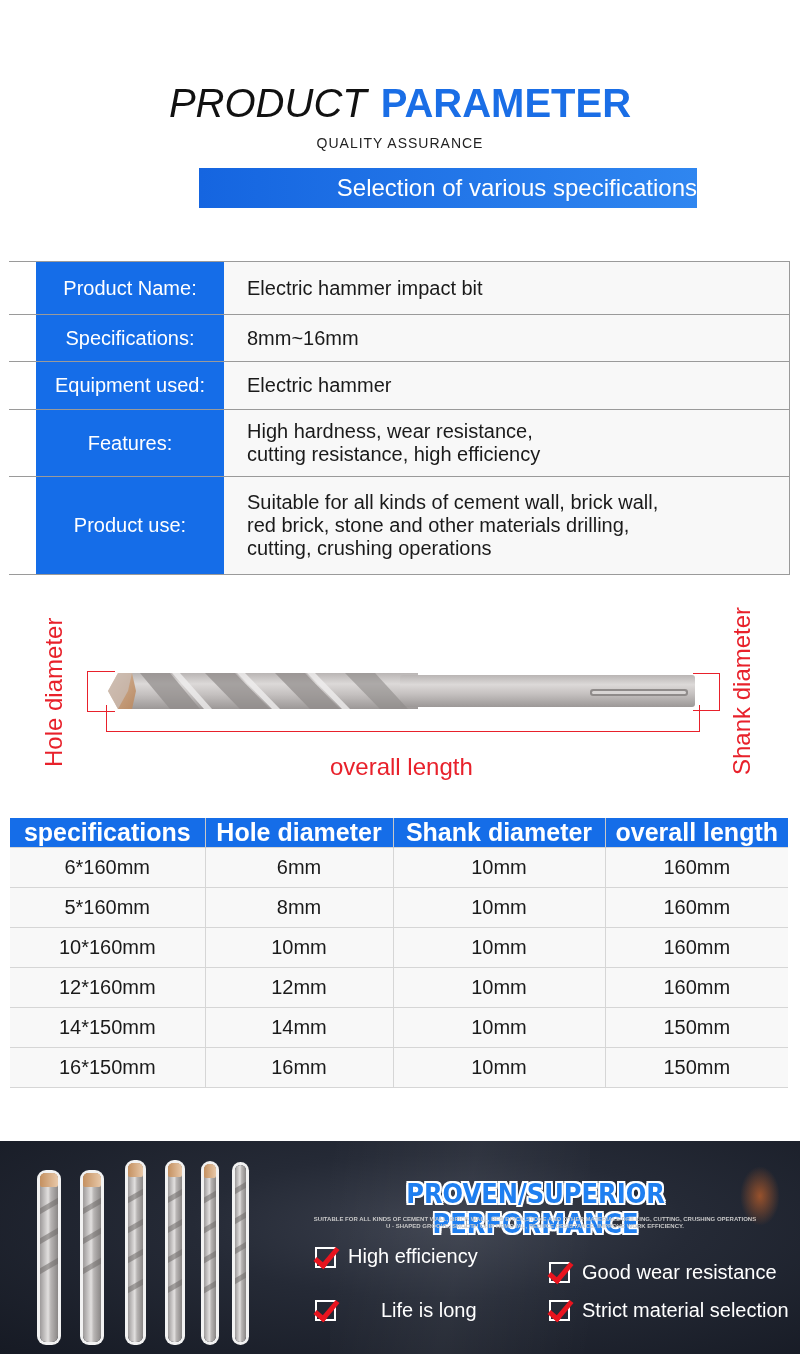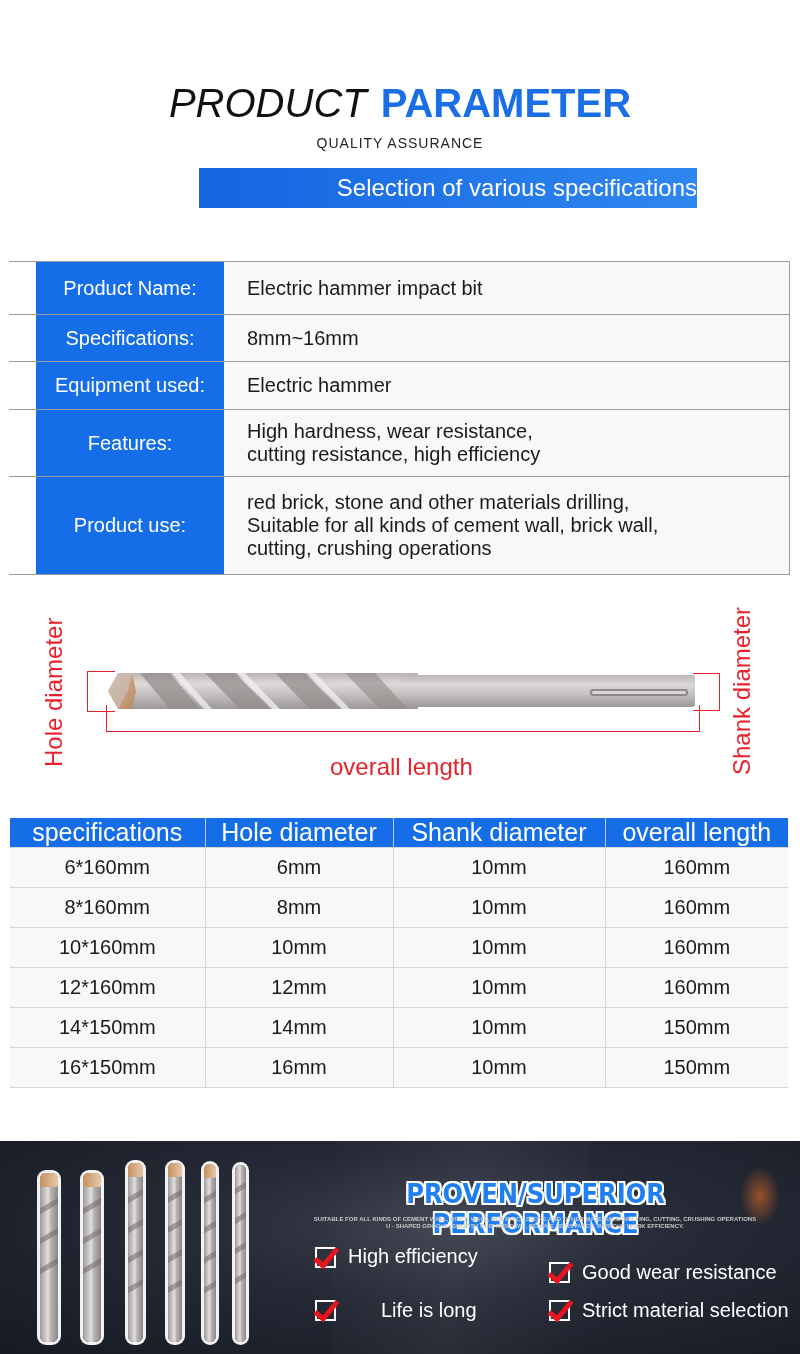--- a/index.html
+++ b/index.html
@@ -22,21 +22,21 @@
   .info-val span { display: block; }
 
   
   .diag { position: absolute; left: 0; top: 595px; width: 800px; height: 200px; }
   .vlabel { position: absolute; color: #e8212b; font-size: 24px; white-space: nowrap; transform-origin: left top; transform: rotate(-90deg); }
   .hlabel { position: absolute; color: #e8212b; font-size: 24px; white-space: nowrap; }
   .redline { position: absolute; background: #e8212b; }
 
   
   .spec { position: absolute; left: 10px; top: 818px; width: 778px; border-collapse: collapse; table-layout: fixed; }
-  .spec th { background: #156de8; color: #fff; font-size: 25px; font-weight: 400; height: 25px; border-right: 1px solid #c8c8c8; white-space: nowrap; text-align: center; padding: 0; }
+  .spec th { background: #156de8; color: #fff; font-size: 25px; font-weight: 700; height: 25px; border-right: 1px solid #c8c8c8; white-space: nowrap; text-align: center; padding: 0; }
   .spec th:last-child { border-right: none; }
   .spec td { background: #f8f8f8; font-size: 20px; color: #1a1a1a; height: 40px; text-align: center; border: 1px solid #d6d6d6; padding: 0; }
   .spec td:first-child { border-left: none; }
   .spec td:last-child { border-right: none; }
 
   
   .perf { position: absolute; left: 0; top: 1141px; width: 800px; height: 213px; overflow: hidden;
           background: radial-gradient(ellipse at 55% 40%, #3a3f4c 0%, #252a36 40%, #161a24 100%); }
   .perf::before { content: ""; position: absolute; left: 330px; top: 0; width: 260px; height: 213px;
           background: linear-gradient(100deg, rgba(255,255,255,0) 0%, rgba(255,255,255,0.05) 50%, rgba(255,255,255,0) 100%); }
@@ -89,22 +89,22 @@
       <div>
         <span>High hardness, wear resistance,</span>
         <span>cutting resistance, high efficiency</span>
       </div>
     </div>
   </div>
   <div class="info-row" style="height:97px">
     <div class="info-label">Product use:</div>
     <div class="info-val">
       <div>
+        <span>Suitable for all kinds of cement wall, brick wall,</span>
         <span>red brick, stone and other materials drilling,</span>
-        <span>Suitable for all kinds of cement wall, brick wall,</span>
         <span>cutting, crushing operations</span>
       </div>
     </div>
   </div>
 </div>
 
 <div class="diag">
   <div class="vlabel" style="left:40px; top:172px;">Hole diameter</div>
   <div class="vlabel" style="left:728px; top:180px;">Shank diameter</div>
   <div class="hlabel" style="left:330px; top:158px;">overall length</div>
@@ -170,21 +170,21 @@
     </tr>
   </thead>
   <tbody>
     <tr>
       <td>6*160mm</td>
       <td>6mm</td>
       <td>10mm</td>
       <td>160mm</td>
     </tr>
     <tr>
-      <td>8*160mm</td>
+      <td>5*160mm</td>
       <td>8mm</td>
       <td>10mm</td>
       <td>160mm</td>
     </tr>
     <tr>
       <td>10*160mm</td>
       <td>10mm</td>
       <td>10mm</td>
       <td>160mm</td>
     </tr>

